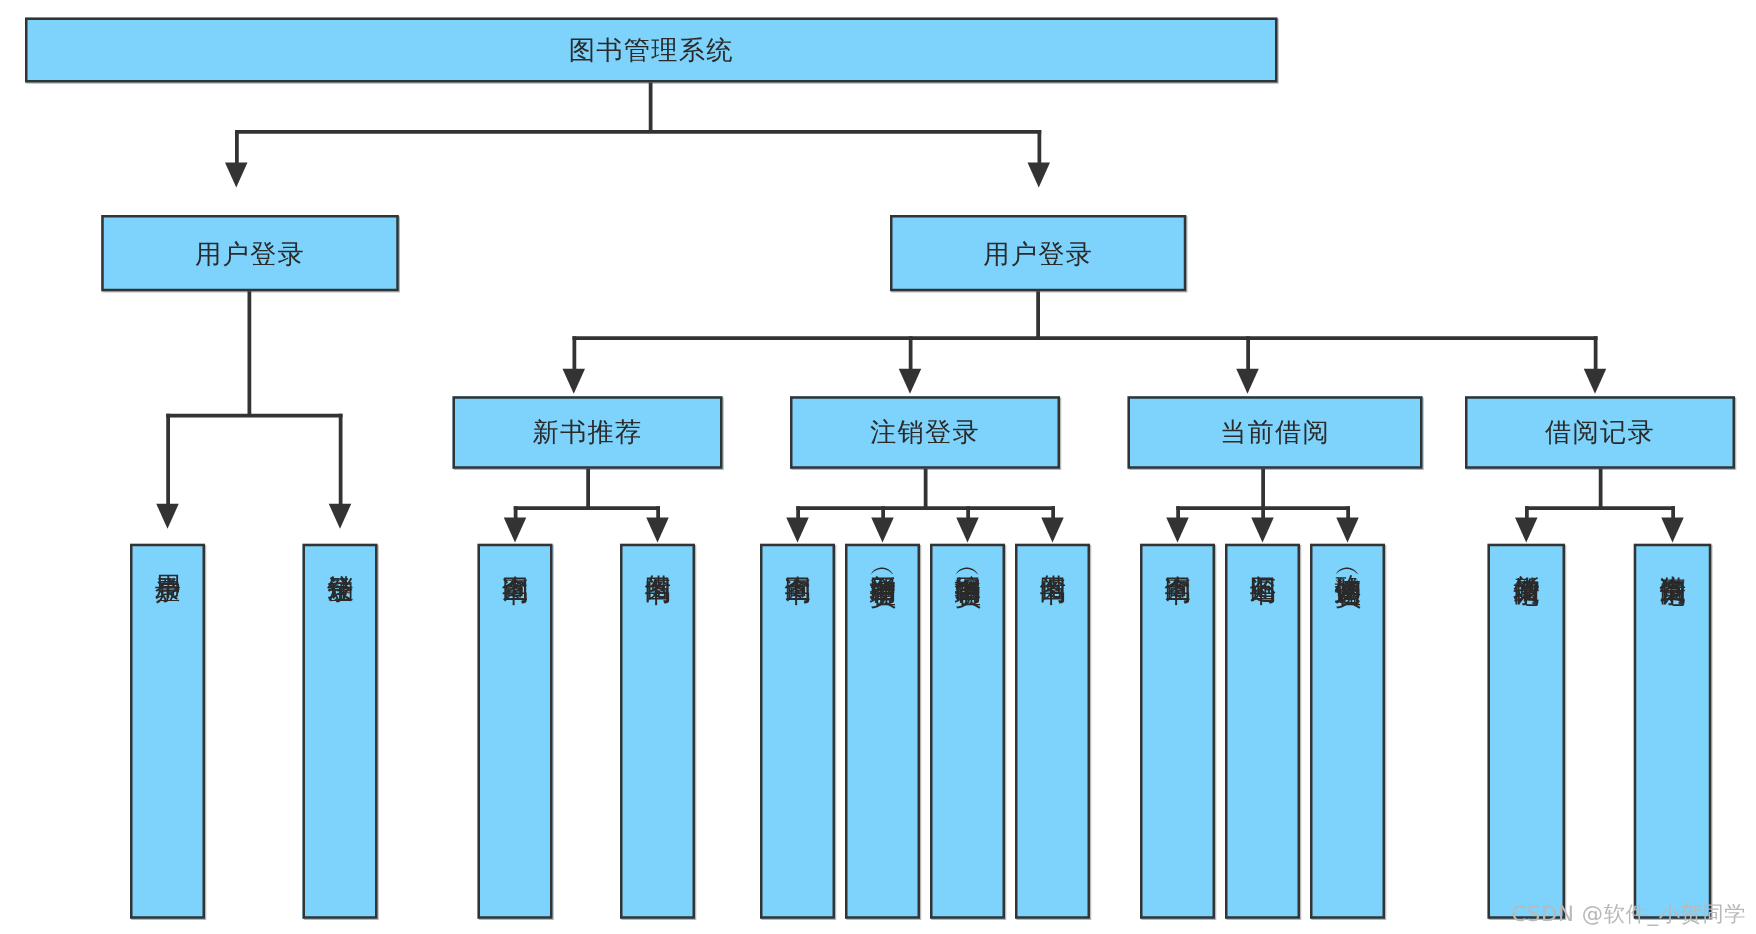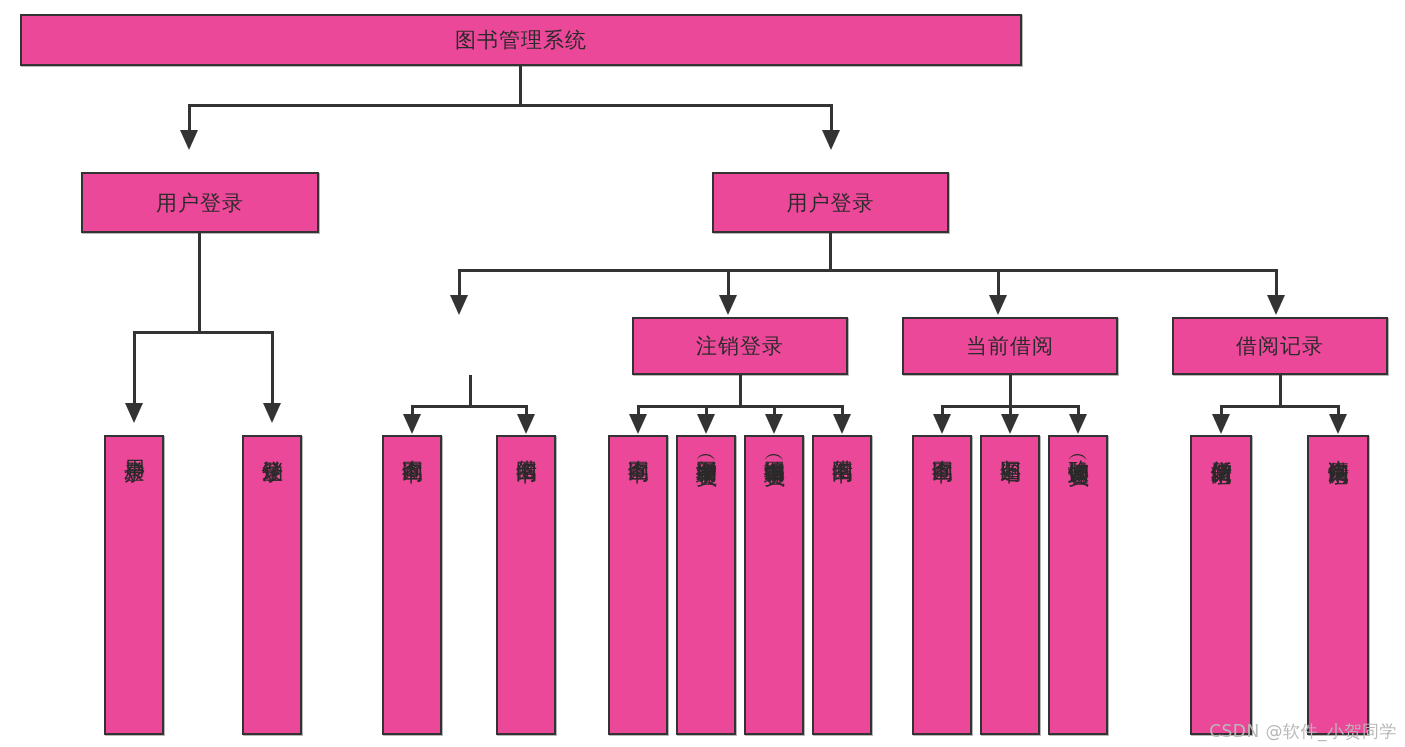--- a/index.html
+++ b/index.html
@@ -12,21 +12,21 @@
     width:1405px;
     height:747px;
     background:#ffffff;
     overflow:hidden;
   }
 
   
   .node{
     position:absolute;
     box-sizing:border-box;
-    background:#ec4899;
+    background:#7dd3fc;
     border:2px solid #333333;
     box-shadow:1px 1px 0 0 #b8b8b8;
     display:flex;
     align-items:center;
     justify-content:center;
     color:#2a2a2a;
   }
   .node.horiz{
     font-size:21px;
     letter-spacing:1px;
@@ -108,24 +108,25 @@
   <div class="hline" style="left:458px;top:269px;width:820px;"></div>
   <div class="vline" style="left:458px;top:269px;height:28px;"></div>
   <div class="vline" style="left:727px;top:269px;height:28px;"></div>
   <div class="vline" style="left:997px;top:269px;height:28px;"></div>
   <div class="vline" style="left:1275px;top:269px;height:28px;"></div>
   <div class="arrow" style="left:450px;top:295px;"></div>
   <div class="arrow" style="left:719px;top:295px;"></div>
   <div class="arrow" style="left:989px;top:295px;"></div>
   <div class="arrow" style="left:1267px;top:295px;"></div>
 
+  <div class="node horiz" style="left:362px;top:317px;width:216px;height:58px;">新书推荐</div>
 
   <div class="node horiz" style="left:632px;top:317px;width:216px;height:58px;">注销登录</div>
 
-  <div class="node horiz" style="left:902px;top:317px;width:216px;height:58px;">当前借阅</div>
+  <div class="node horiz" style="left:902px;top:317px;width:236px;height:58px;">当前借阅</div>
 
   <div class="node horiz" style="left:1172px;top:317px;width:216px;height:58px;">借阅记录</div>
 
   <div class="vline" style="left:469px;top:375px;height:32px;"></div>
   <div class="hline" style="left:411px;top:405px;width:117px;"></div>
   <div class="vline" style="left:411px;top:405px;height:12px;"></div>
   <div class="vline" style="left:525px;top:405px;height:12px;"></div>
   <div class="arrow" style="left:403px;top:414px;"></div>
   <div class="arrow" style="left:517px;top:414px;"></div>
 

